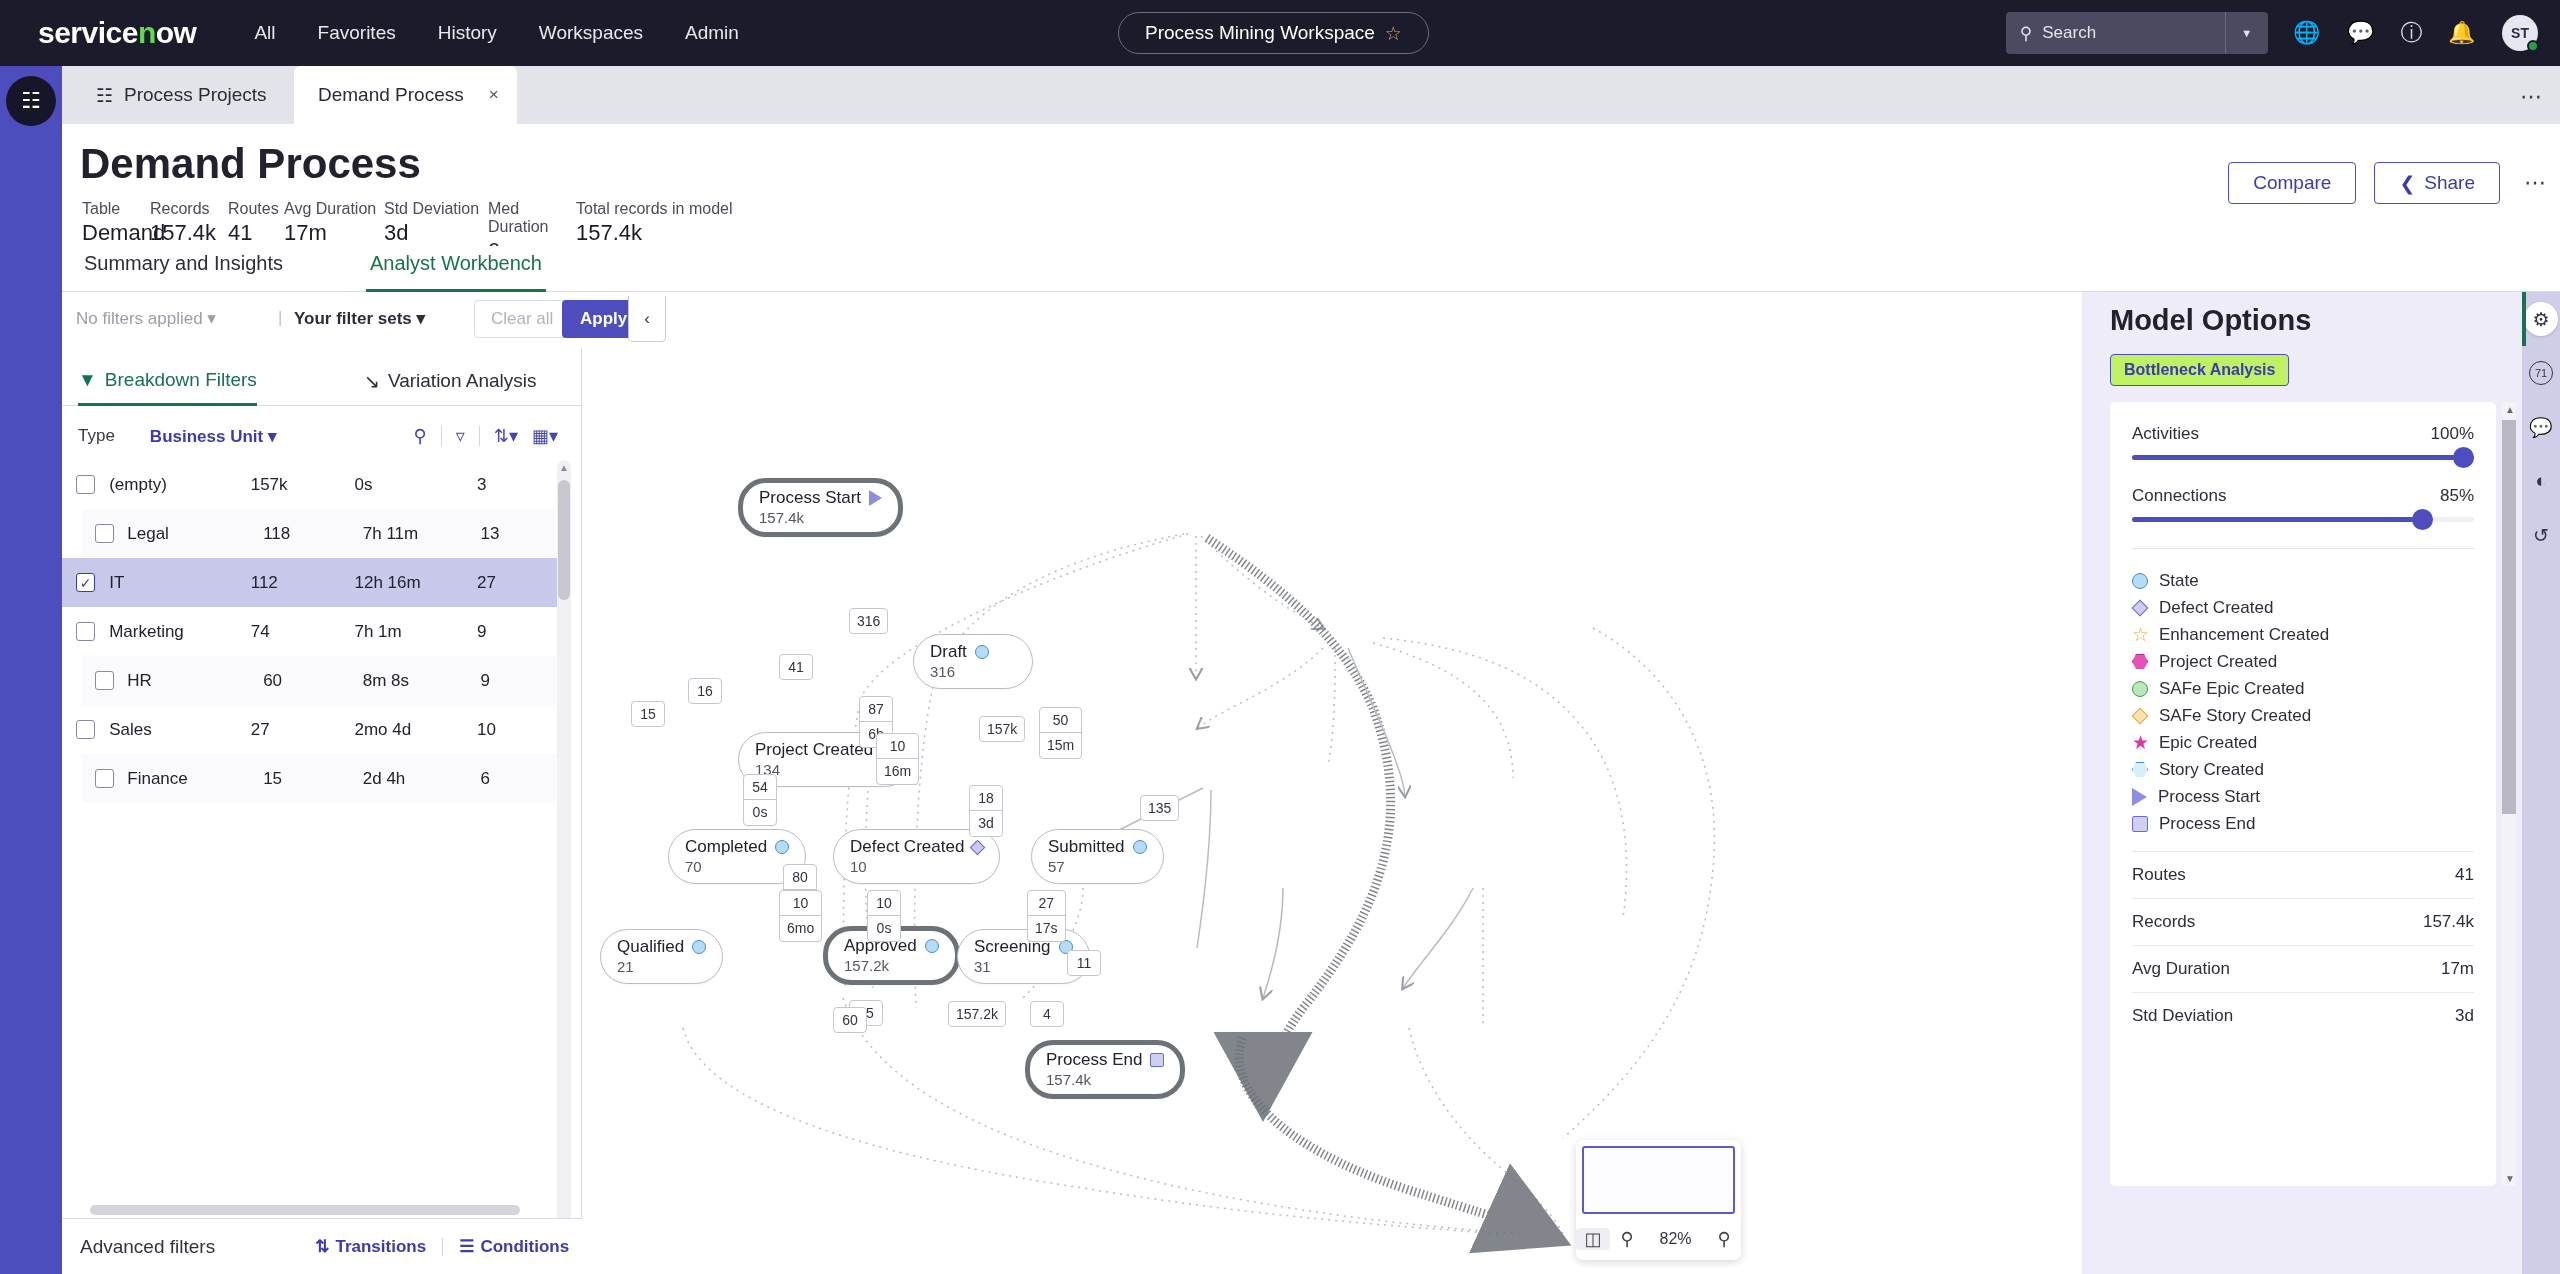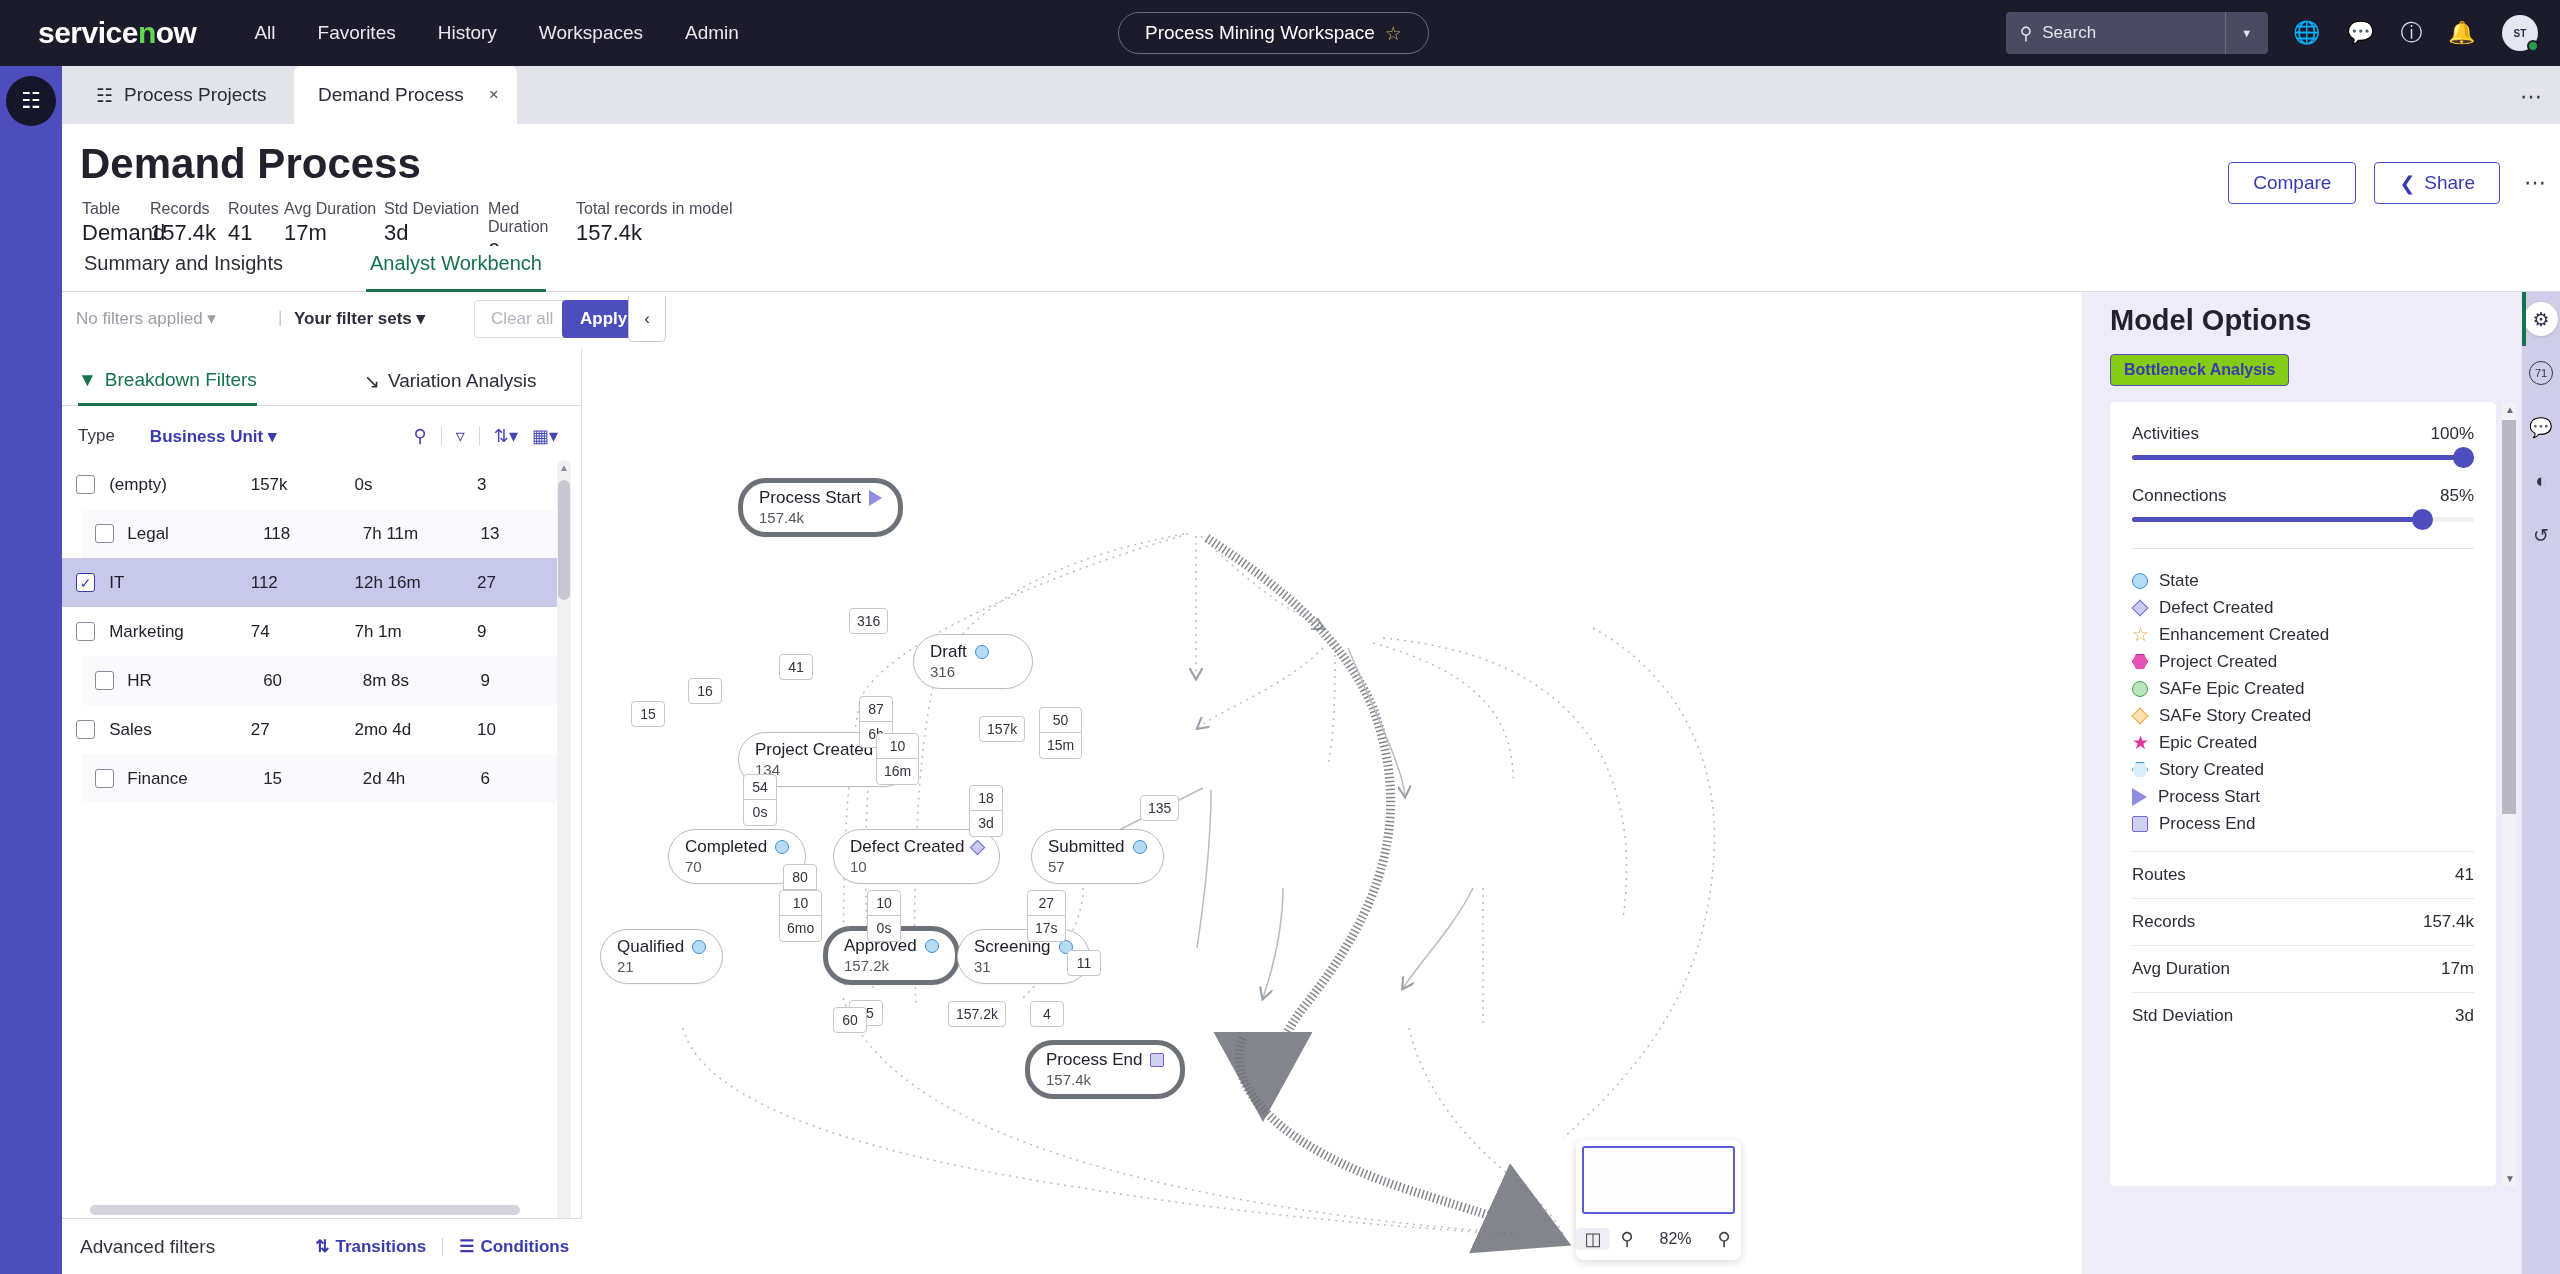--- a/index.html
+++ b/index.html
@@ -30,21 +30,21 @@
   .search-box {
     width: 262px; height: 42px; background: #4a4a61; border-radius: 4px;
     display: flex; align-items: center; color: #e4e4ee; font-size: 17px;
   }
   .search-box .mag { margin: 0 10px 0 14px; font-size: 17px; }
   .search-box .divider { width: 1px; height: 42px; background: #6b6b80; margin-left: auto; }
   .search-box .caret { width: 42px; text-align: center; font-size: 11px; }
   .nav-icon { color: #dcdce6; font-size: 22px; cursor: pointer; }
   .avatar {
     width: 36px; height: 36px; border-radius: 50%; background: #e7e7f2;
-    color: #2b2b4a; font-size: 10px; font-weight: bold;
+    color: #2b2b4a; font-size: 14px; font-weight: bold;
     display: flex; align-items: center; justify-content: center; position: relative; cursor: pointer;
   }
   .avatar .dot { position: absolute; right: -1px; bottom: -1px; width: 12px; height: 12px; border-radius: 50%; background: #24a148; border: 2px solid #1b1b2c; }
 
   
   .rail { position: absolute; top: 66px; left: 0; width: 62px; height: 1208px; background: #4d4dbd; }
   .rail-logo {
     position: absolute; top: 10px; left: 6px; width: 50px; height: 50px; border-radius: 50%;
     background: #16162a; display: flex; align-items: center; justify-content: center;
     color: #fff; font-size: 22px; cursor: pointer;
@@ -179,21 +179,21 @@
   .mm-bar { position: absolute; left: 0; bottom: 4px; width: 165px; height: 34px; display: flex; align-items: center; }
   .mm-ic { width: 34px; text-align: center; font-size: 18px; color: #444; cursor: pointer; }
   .mm-ic.act { background: #eeeef4; border-radius: 4px; }
   .mm-pct { flex: 1; text-align: center; font-size: 16px; color: #33333f; }
 
   
   .rightpanel { position: absolute; top: 292px; left: 2082px; width: 478px; height: 982px; background: #edecf8; }
   .rp-title { position: absolute; left: 28px; top: 12px; font-size: 29px; font-weight: bold; color: #22222e; }
   .rp-chip {
     position: absolute; left: 28px; top: 62px; height: 32px; padding: 0 13px;
-    border: 1px solid #4d4dbd; border-radius: 4px; background: #84cc16;
+    border: 1px solid #4d4dbd; border-radius: 4px; background: #bef264;
     color: #3b3bb0; font-size: 16px; font-weight: bold; display: flex; align-items: center; cursor: pointer;
   }
   .rp-card { position: absolute; left: 28px; top: 110px; width: 386px; height: 784px; background: #fff; border-radius: 5px; padding: 22px 22px 0; }
   .slider-row { margin-bottom: 26px; }
   .slider-top { display: flex; justify-content: space-between; font-size: 17px; color: #2d2d3a; margin-bottom: 11px; }
   .track { position: relative; height: 5px; background: #f0f0f4; border-radius: 3px; }
   .track .fill { position: absolute; left: 0; top: 0; height: 5px; background: #4d4dbd; border-radius: 3px; }
   .track .knob { position: absolute; top: -8px; width: 21px; height: 21px; border-radius: 50%; background: #4d4dbd; cursor: pointer; }
   .rp-div { height: 1px; background: #e2e2e9; margin: 4px 0 18px; }
   .leg-row { display: flex; align-items: center; gap: 11px; font-size: 17px; color: #2d2d3a; height: 27px; margin-bottom: 0; }

